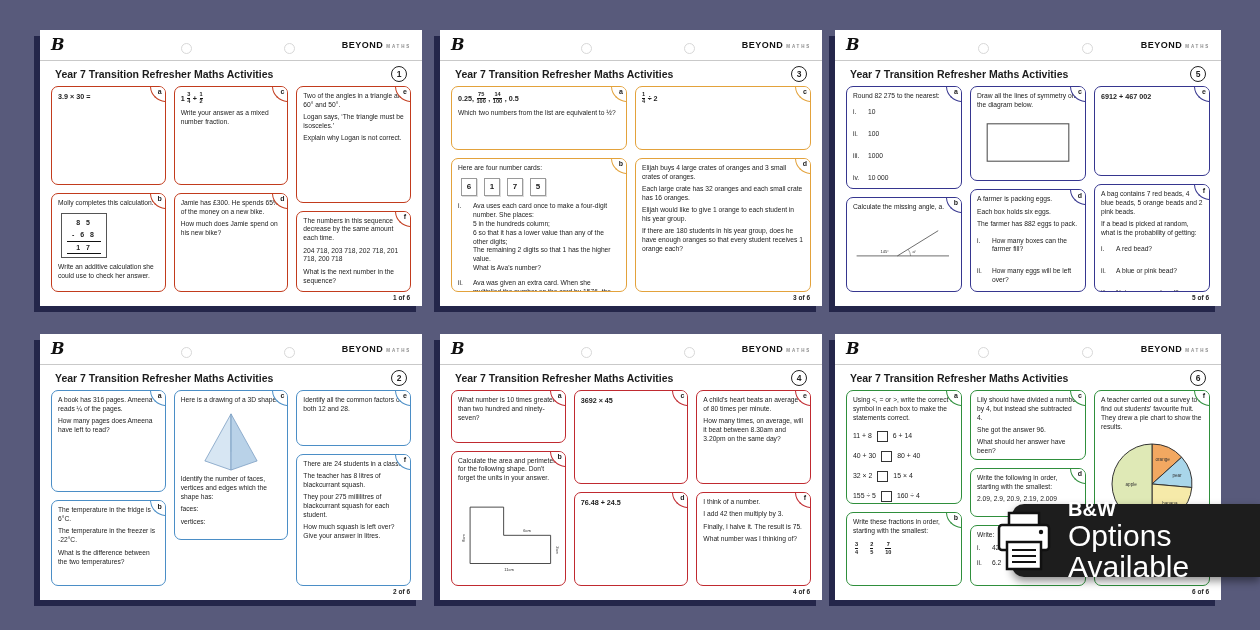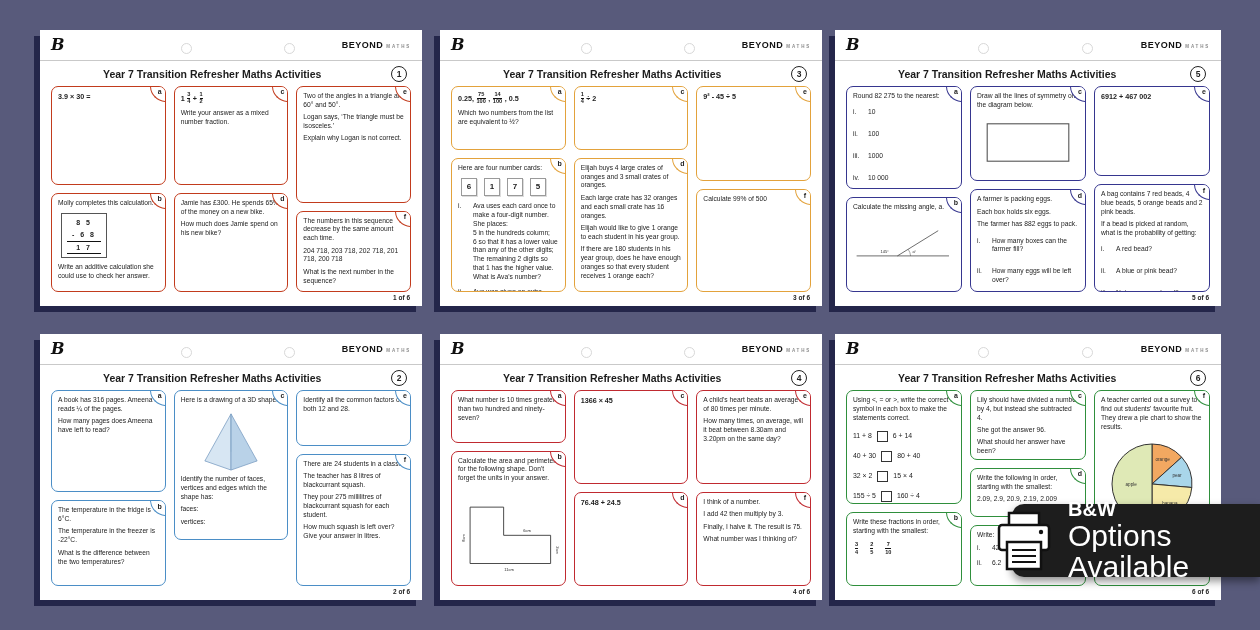--- a/index.html
+++ b/index.html
@@ -11,21 +11,21 @@
   .p-header{position:relative;height:30px;flex:0 0 30px;display:flex;align-items:center;
     padding:0 11px;border-bottom:1px solid #c9c9c9;}
   .logo-b{font-family:"DejaVu Serif","Liberation Serif",serif;font-weight:900;font-style:italic;
     font-size:16px;color:#101010;line-height:1;}
   .hole{position:absolute;top:13px;width:9px;height:9px;border-radius:50%;border:1.5px solid #d8d8d8;background:#fff;}
   .hole.h1{left:37%;} .hole.h2{left:64%;}
   .brand{margin-left:auto;display:flex;align-items:baseline;gap:3px;}
   .brand-bold{font-size:9px;font-weight:800;letter-spacing:.5px;color:#111;}
   .brand-light{font-size:4.5px;letter-spacing:1.8px;color:#8a8a8a;font-weight:700;}
 
-  .p-titlebar{flex:0 0 19px;display:flex;align-items:center;padding:3px 15px 0;margin-left:48px;}
+  .p-titlebar{flex:0 0 19px;display:flex;align-items:center;padding:3px 15px 0;}
   .p-title{font-size:10.5px;font-weight:700;color:#1c1c1c;margin:0;}
   .p-num{margin-left:auto;width:14px;height:14px;border:1.5px solid #222;border-radius:50%;
     display:flex;align-items:center;justify-content:center;font-size:8.5px;font-weight:700;}
 
   .p-cards{flex:1;display:flex;gap:8px;padding:3px 11px 2px;overflow:hidden;}
   .p-col{flex:1;display:flex;flex-direction:column;gap:8px;min-width:0;}
   .card{position:relative;border:1.7px solid var(--ac);border-radius:7px;padding:5px 6px 4px;
     font-size:6.7px;line-height:1.32;overflow:hidden;flex-basis:0;display:flex;flex-direction:column;}
   .badge-letter{position:absolute;top:-1px;right:-1px;width:12px;height:12px;background:#fff;
     border-left:1.7px solid var(--ac);border-bottom:1.7px solid var(--ac);
@@ -226,32 +226,20 @@
             </div>
           </section>
           <section class="card" style="flex-grow: 0.7;">
             <span class="badge-letter">d</span>
             <p class="t">Elijah buys 4 large crates of oranges and 3 small crates of oranges.</p>
             <p class="t">Each large crate has 32 oranges and each small crate has 16 oranges.</p>
             <p class="t">Elijah would like to give 1 orange to each student in his year group.</p>
             <p class="t">If there are 180 students in his year group, does he have enough oranges so that every student receives 1 orange each?</p>
           </section>
         </div>
-        <div class="p-col">
-          <section class="card" style="flex-grow: 0.48;">
-            <span class="badge-letter">e</span>
-            <div class="math">
-              <span class="mtok">9² - 45 ÷ 5</span>
-            </div>
-          </section>
-          <section class="card" style="flex-grow: 0.52;">
-            <span class="badge-letter">f</span>
-            <p class="t">Calculate 99% of 500</p>
-          </section>
-        </div>
       </div>
       <footer class="p-footer">3 of 6</footer>
     </article>
     <article class="page" style="left: 835px; top: 30px; width: 386px; height: 276px; --ac: #36368f;">
       <header class="p-header">
         <span class="logo-b">B</span>
         <span class="hole h1"></span>
         <span class="hole h2"></span>
         <span class="brand">
           <span class="brand-bold">BEYOND</span>
@@ -449,21 +437,21 @@
                 <text x="146" y="74" font-size="6" fill="#222" transform="rotate(90 146 74)" text-anchor="middle">2cm</text>
                 <text x="76" y="105" font-size="6" fill="#222" text-anchor="middle">11cm</text>
               </svg>
             </div>
           </section>
         </div>
         <div class="p-col">
           <section class="card" style="flex-grow: 0.5;">
             <span class="badge-letter">c</span>
             <div class="math">
-              <span class="mtok">1366 × 45</span>
+              <span class="mtok">3692 × 45</span>
             </div>
           </section>
           <section class="card" style="flex-grow: 0.5;">
             <span class="badge-letter">d</span>
             <div class="math">
               <span class="mtok">76.48 + 24.5</span>
             </div>
           </section>
         </div>
         <div class="p-col">

